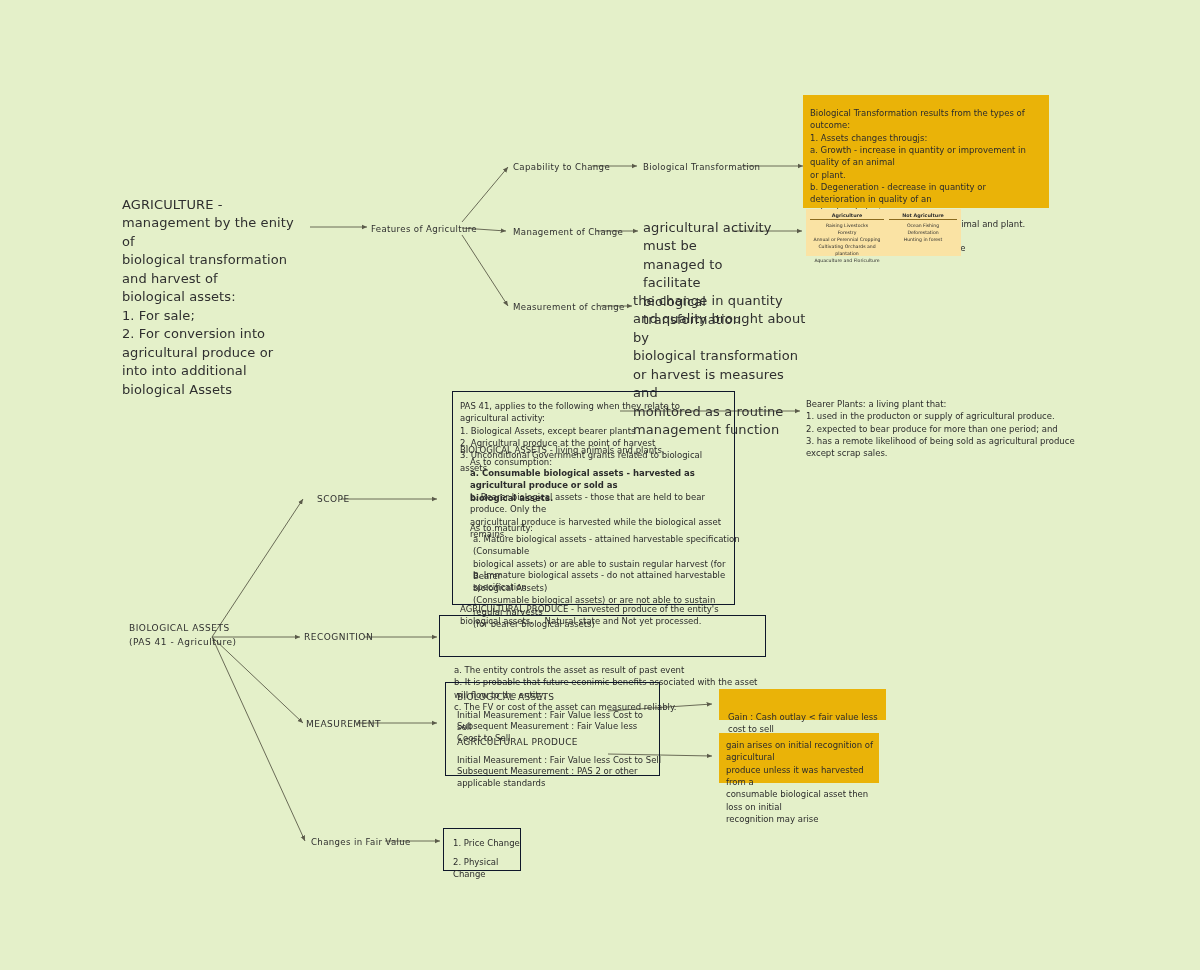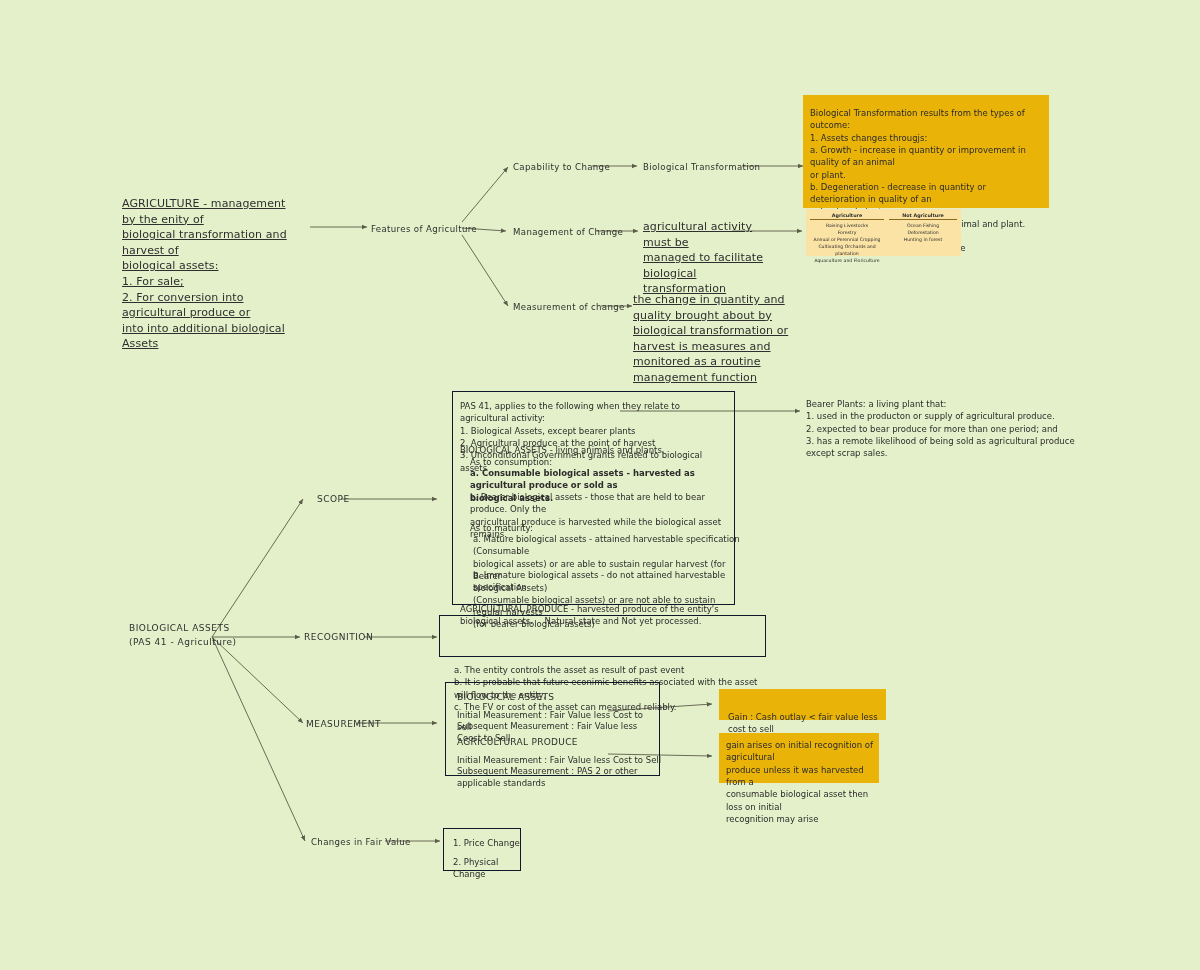--- a/index.html
+++ b/index.html
@@ -6,21 +6,21 @@
   body{
     width:1200px;height:970px;
     background:#e4f0c9;
     font-family:"DejaVu Sans","Liberation Sans",sans-serif;
     color:#2b2b2b;
     overflow:hidden;
     position:relative;
   }
   #canvas{position:absolute;left:0;top:0;width:1200px;height:970px;}
   .svg-layer{position:absolute;left:0;top:0;width:1200px;height:970px;pointer-events:none;}
-  .node{position:absolute;font-size:11px;line-height:1.42;letter-spacing:.1px;color:#2f2f2f;white-space:pre-line;text-decoration:underline;}
+  .node{position:absolute;font-size:13px;line-height:1.42;letter-spacing:.1px;color:#2f2f2f;white-space:pre-line;}
   .lbl{position:absolute;font-size:8.6px;letter-spacing:.35px;color:#2f2f2f;white-space:nowrap;}
   .lbl-caps{position:absolute;font-size:9px;letter-spacing:.5px;color:#2f2f2f;white-space:nowrap;}
   .box{position:absolute;border:1px solid #0f172a;background:transparent;box-sizing:border-box;}
   .box-blue{position:absolute;background:#eab308;box-sizing:border-box;}
   .box-yellow{position:absolute;background:#fae3a4;box-sizing:border-box;}
   .txt{position:absolute;font-size:8.5px;line-height:1.45;white-space:pre-line;color:#2c2c2c;}
   .ind1{display:block;padding-left:10px;}
   .ctr{text-align:center;}
   .yellow-col{position:absolute;text-align:center;}
   .yellow-col .hd{font-size:4.8px;font-weight:bold;display:block;border-bottom:1px solid #8a6a1e;padding-bottom:1px;margin-bottom:1.5px;}

